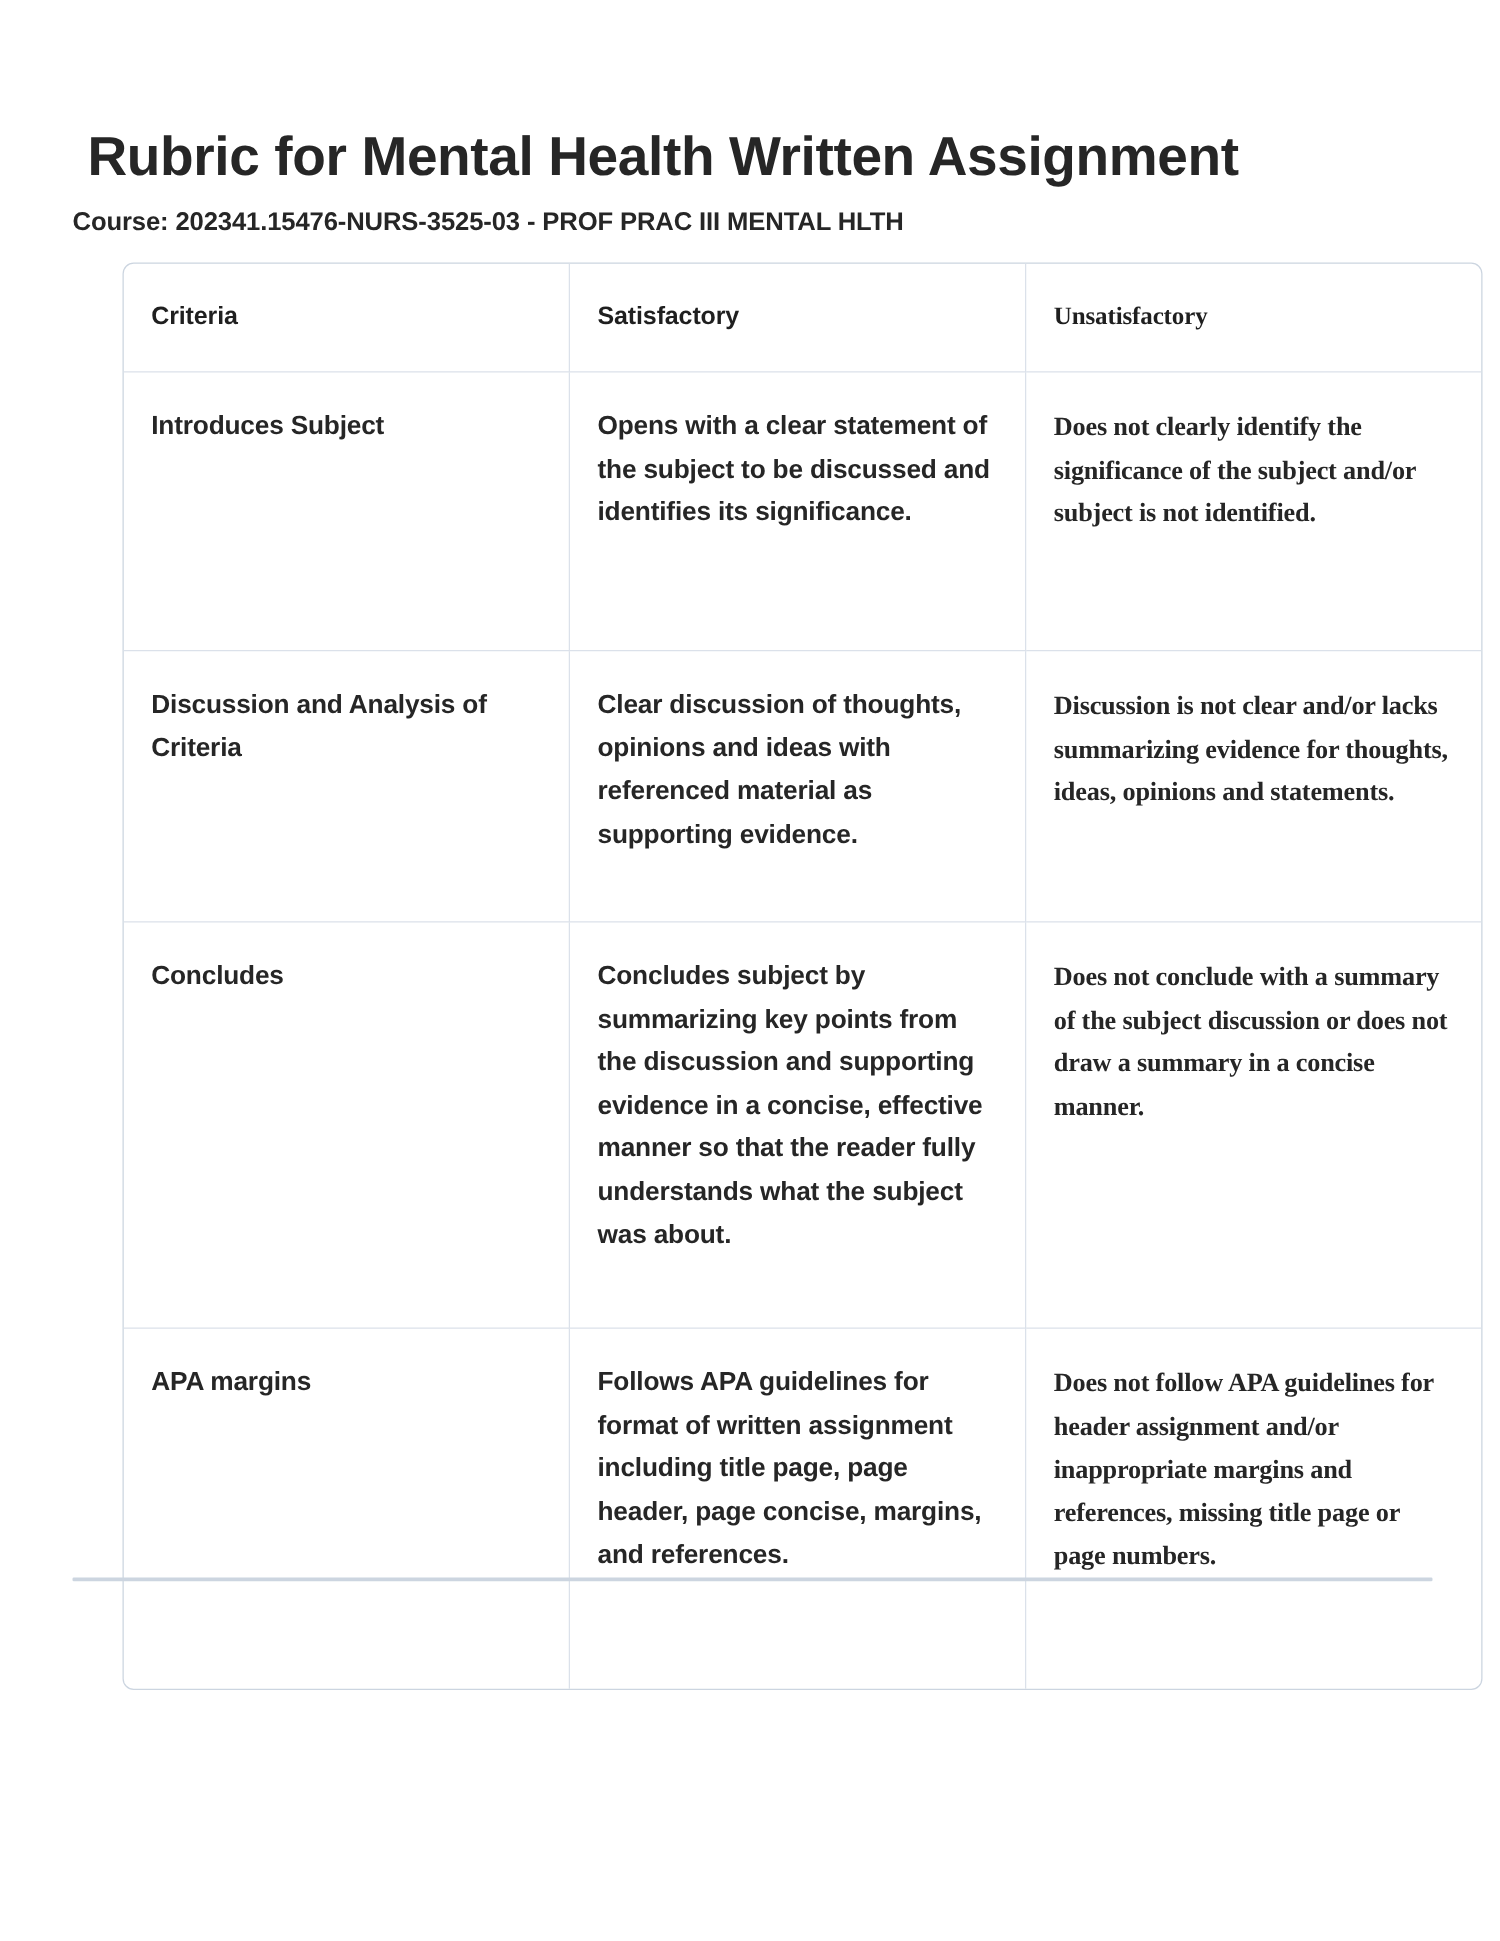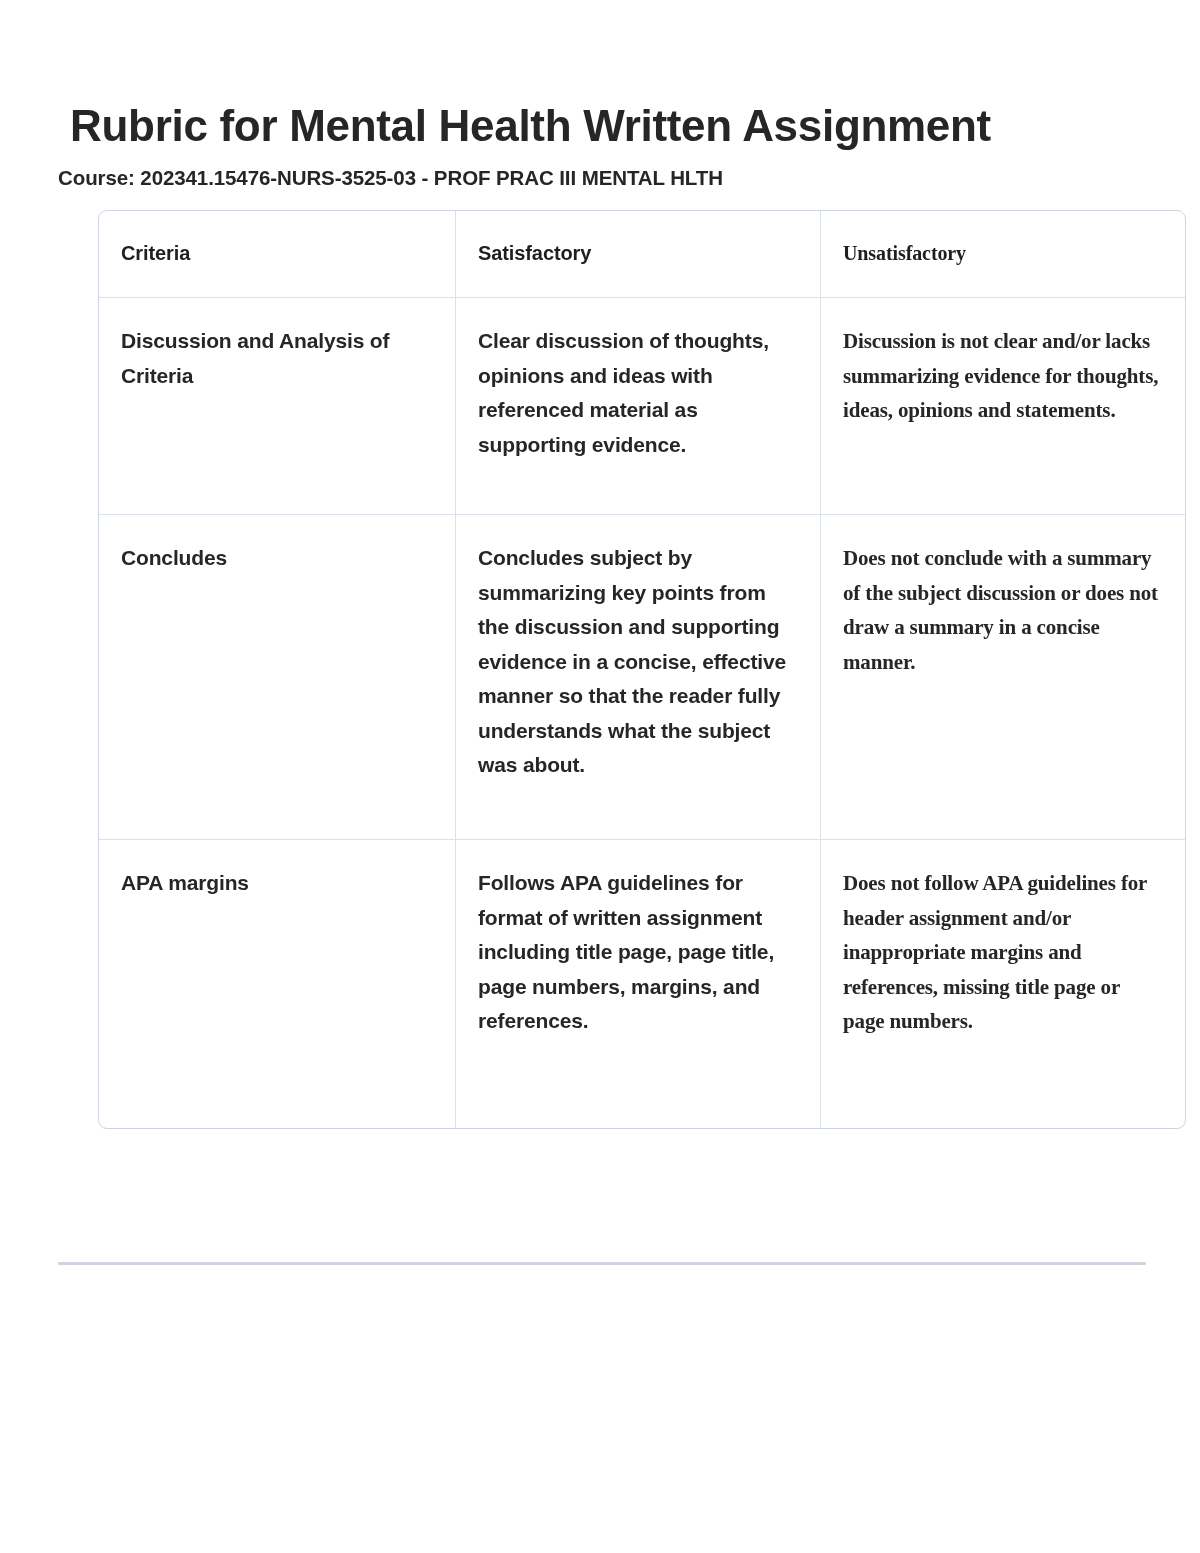--- a/index.html
+++ b/index.html
@@ -154,33 +154,38 @@
         <col class="c3">
       </colgroup>
       <thead>
         <tr>
           <th>Criteria</th>
           <th>Satisfactory</th>
           <th>Unsatisfactory</th>
         </tr>
       </thead>
       <tbody>
+        <tr class="row-0">
+          <td class="criteria-cell">Introduces Subject</td>
+          <td>Opens with a clear statement of the subject to be discussed and identifies its significance.</td>
+          <td>Does not clearly identify the significance of the subject and/or subject is not identified.</td>
+        </tr>
         <tr class="row-1">
           <td class="criteria-cell">Discussion and Analysis of Criteria</td>
           <td>Clear discussion of thoughts, opinions and ideas with referenced material as supporting evidence.</td>
           <td>Discussion is not clear and/or lacks summarizing evidence for thoughts, ideas, opinions and statements.</td>
         </tr>
         <tr class="row-2">
           <td class="criteria-cell">Concludes</td>
           <td>Concludes subject by summarizing key points from the discussion and supporting evidence in a concise, effective manner so that the reader fully understands what the subject was about.</td>
           <td>Does not conclude with a summary of the subject discussion or does not draw a summary in a concise manner.</td>
         </tr>
         <tr class="row-3">
           <td class="criteria-cell">APA margins</td>
-          <td>Follows APA guidelines for format of written assignment including title page, page title, page numbers, margins, and references.</td>
+          <td>Follows APA guidelines for format of written assignment including title page, page header, page concise, margins, and references.</td>
           <td>Does not follow APA guidelines for header assignment and/or inappropriate margins and references, missing title page or page numbers.</td>
         </tr>
       </tbody>
     </table>
   </div>
 
   <div class="bottom-rule"></div>
 
 </div>
 

